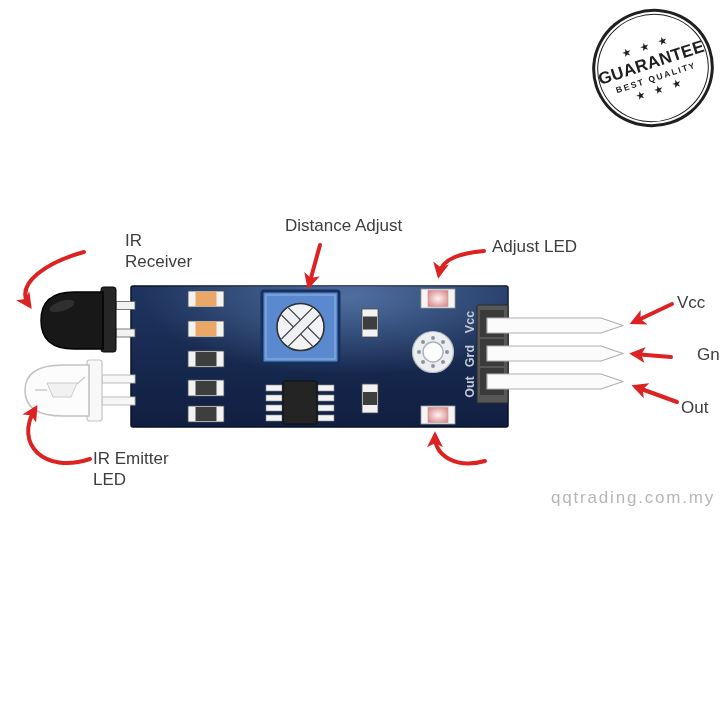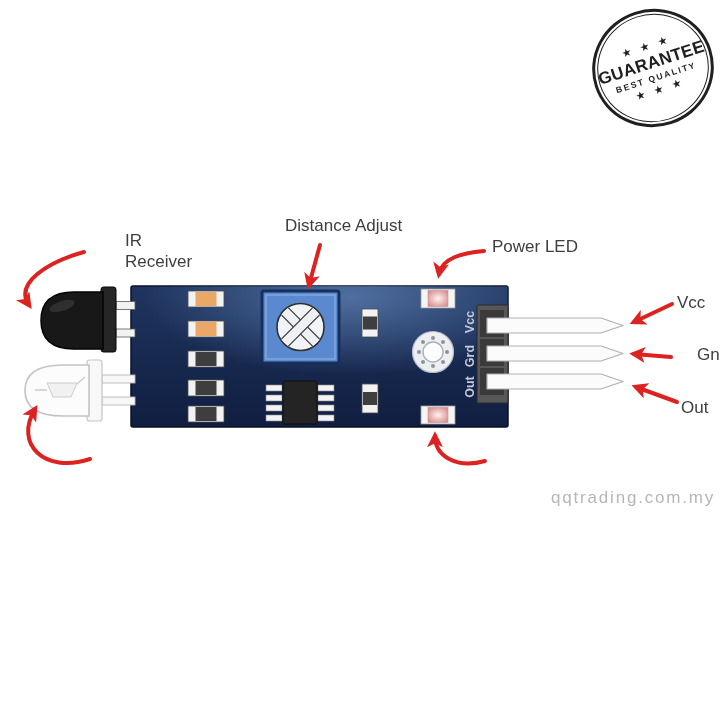--- a/index.html
+++ b/index.html
@@ -169,24 +169,26 @@
       <path d="M671 357 L634 354" marker-end="url(#ah)"></path>
       <path d="M677 402 L636 387" marker-end="url(#ah)"></path>
       <path d="M485 461 C456 469 435 456 435 436" marker-end="url(#ah)"></path>
       <path d="M90 459 C44 474 14 444 35 409" marker-end="url(#ah)"></path>
     </g>
   </svg>
 
   <div class="lbl" style="left:125px;top:231px;">IR
 Receiver</div>
   <div class="lbl" style="left:285px;top:216px;">Distance Adjust</div>
-  <div class="lbl" style="left:492px;top:237px;">Power LED</div>
+  <div class="lbl" style="left:492px;top:237px;">Adjust LED</div>
   <div class="lbl" style="left:677px;top:293px;">Vcc</div>
   <div class="lbl" style="left:676px;top:345px;margin-left:21px;">Gnd</div>
   <div class="lbl" style="left:681px;top:398px;">Out</div>
+  <div class="lbl" style="left:93px;top:449px;">IR Emitter
+LED</div>
 
   <div class="badge">
     <div class="badge-rot">
       <div class="badge-ring"></div>
       <div class="badge-ring-inner"></div>
       <div class="badge-content">
         <div class="badge-stars">★ ★ ★</div>
         <div class="badge-title">GUARANTEE</div>
         <div class="badge-sub">BEST QUALITY</div>
         <div class="badge-stars">★ ★ ★</div>

